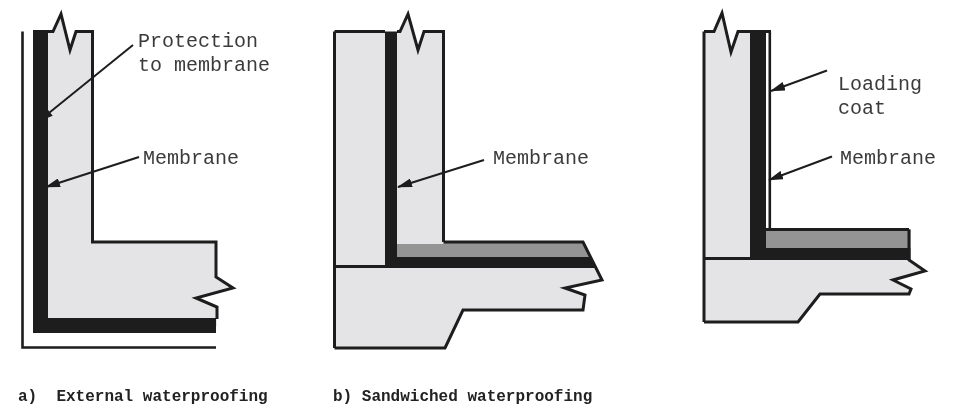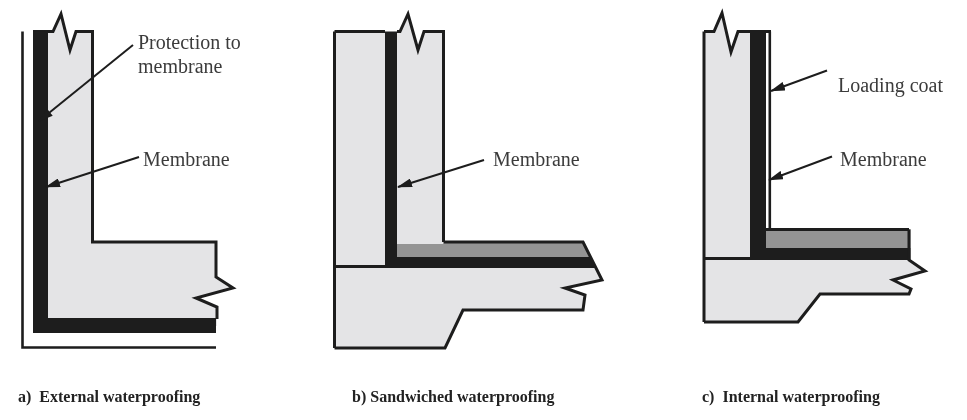--- a/index.html
+++ b/index.html
@@ -1,16 +1,16 @@
 <!DOCTYPE html>
 <html><head>
 <meta charset="utf-8">
 <style>
   html,body{margin:0;padding:0;background:#fff;}
-  #stage{position:relative;width:967px;height:420px;background:#fff;overflow:hidden;font-family:Liberation Serif, serif;}
+  #stage{position:relative;width:967px;height:420px;background:#fff;overflow:hidden;font-family:Liberation Mono, monospace;}
   #stage svg{position:absolute;left:0;top:0;}
   .ln{fill:none;stroke:#1d1d1d;stroke-width:3;stroke-linejoin:miter;stroke-miterlimit:10;}
   .thin{stroke-width:2.6;}
   .arrow{fill:none;stroke:#1d1d1d;stroke-width:2;}
   .lbl{position:absolute;font-size:20px;color:#3b3b3b;line-height:24px;}
   .caption{position:absolute;top:388px;font-size:16px;font-weight:bold;color:#222;white-space:pre;}
 </style>
 </head>
 <body>
 
@@ -61,15 +61,14 @@
     </g>
   </svg>
 
   <div class="lbl" style="left:138px;top:30px;width:135px">Protection to membrane</div>
   <div class="lbl" style="left:143px;top:147px">Membrane</div>
   <div class="lbl" style="left:493px;top:147px">Membrane</div>
   <div class="lbl" style="left:838px;top:73px">Loading coat</div>
   <div class="lbl" style="left:840px;top:147px">Membrane</div>
 
   <div class="caption" style="left:18px">a)  External waterproofing</div>
-  <div class="caption" style="left:352px">b) Sandwiched waterproofing</div>
-  <div class="caption" style="left:702px">c)  Internal waterproofing</div>
+  <div class="caption" style="left:333px">b) Sandwiched waterproofing</div>
 </div>
 
 </body></html>

